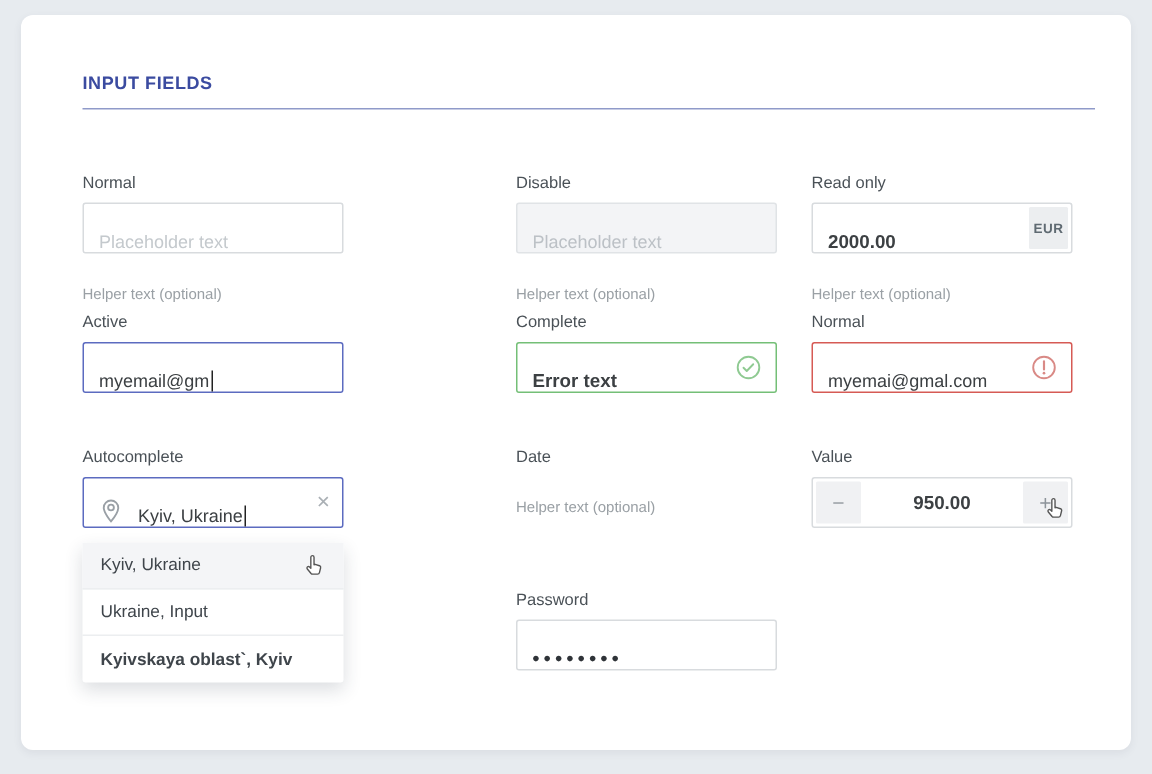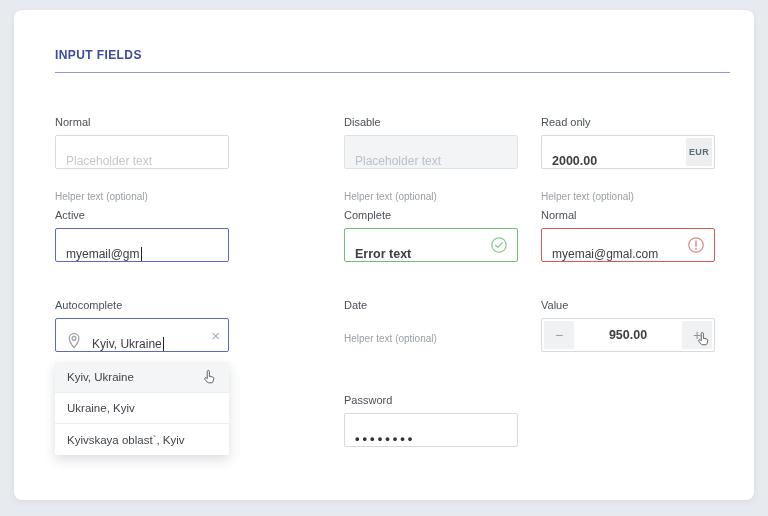--- a/index.html
+++ b/index.html
@@ -45,21 +45,21 @@
 
   .inp.autocomplete { border:1.5px solid #5c6bc0; padding-left:8px; }
   .pin-wrap { width:20px; height:20px; margin-right:8px; flex:0 0 auto; }
   .clear-x { position:absolute; right:8px; top:50%; transform:translateY(-50%);
     font-size:15px; color:#aab0b5; line-height:1; cursor:pointer; }
 
   .dropdown { position:absolute; left:0; top:63px; width:174px; background:#fff;
     box-shadow:0 5px 12px rgba(40,50,70,.16); border-radius:0 0 2px 2px; z-index:5; }
   .dd-item { position:relative; height:31px; display:flex; align-items:center;
     padding:0 12px; font-size:11.5px; color:#3f454b; border-bottom:1px solid #eceef0; }
-  .dd-item:last-child { border-bottom:none; }
+  .dd-item:last-child { border-bottom:none;font-weight:bold; }
   .dd-item.hover { background:#f4f5f7; }
   .hand { position:absolute; width:17px; height:17px; }
   .hand.dd-hand { right:12px; top:7px; }
 
   .inp.date { padding-left:8px; }
   .cal-wrap { width:20px; height:20px; margin-right:8px; flex:0 0 auto; }
   .inp.date .val { flex:1; text-align:center; font-weight:bold; font-size:12.5px;
     padding-right:20px; }
 
   .stepper { position:relative; width:174px; height:34px; border:1px solid #d8dbde;
@@ -157,21 +157,21 @@
     <div class="dropdown">
       <div class="dd-item hover">
         <span>Kyiv, Ukraine</span>
         <span class="hand dd-hand">
           <svg width="17" height="17" viewBox="0 0 24 24">
             <path d="M10.2 3.6c0-.9.7-1.6 1.5-1.6s1.5.7 1.5 1.6v7l1.1-.3 4 1.2c.8.3 1.3 1.1 1.1 1.9l-1.1 4.6c-.2.8-1 1.4-1.8 1.4h-4.7c-.5 0-1-.2-1.4-.6l-3.5-4.2c-.5-.6-.4-1.6.2-2.1.6-.4 1.4-.4 1.9.1l1.2 1.2V3.6z" fill="#fff" stroke="#555" stroke-width="1.3" stroke-linejoin="round"></path>
           </svg>
         </span>
       </div>
       <div class="dd-item">
-        <span>Ukraine, Kyiv</span>
+        <span>Ukraine, Input</span>
       </div>
       <div class="dd-item">
         <span>Kyivskaya oblast`, Kyiv</span>
       </div>
     </div>
   </div>
 
   <div class="field col2 row3">
     <span class="f-label">Date</span>
     <div class="helper">Helper text (optional)</div>

